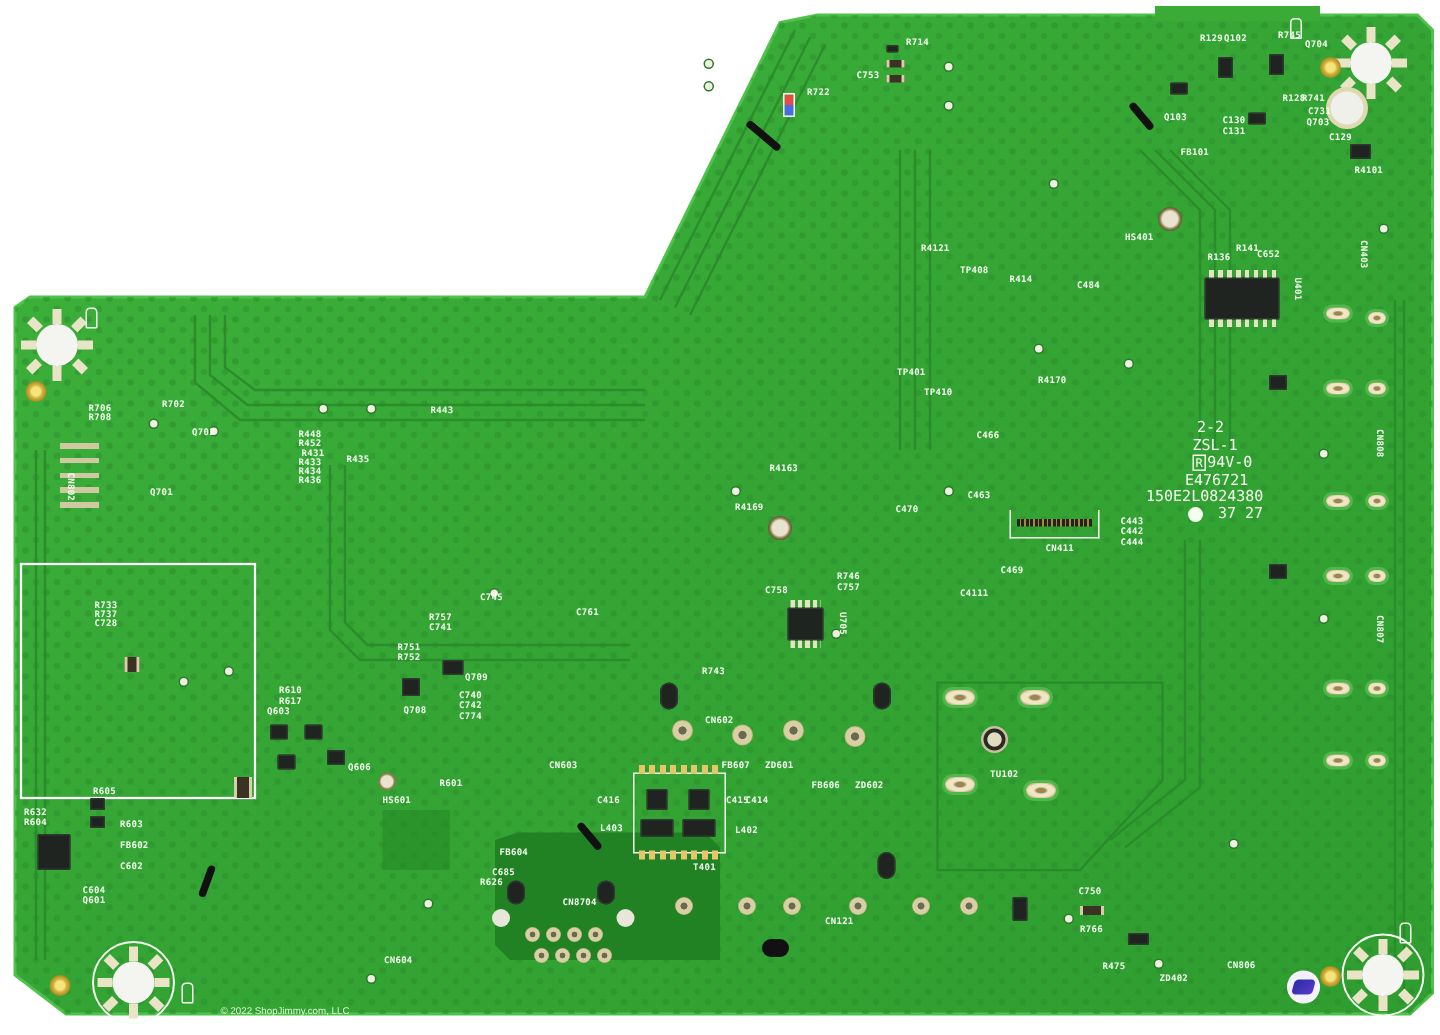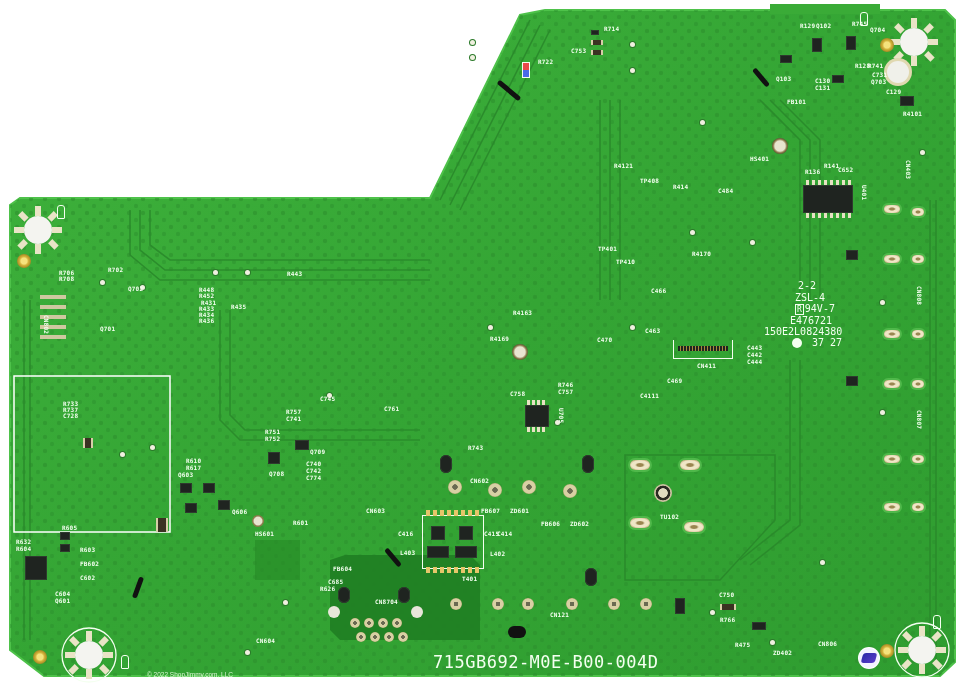--- a/index.html
+++ b/index.html
@@ -268,28 +268,27 @@
   <div class="via" style="left:120px;top:452px"></div>
   <div class="via" style="left:100px;top:280px"></div>
   <div class="via" style="left:140px;top:285px"></div>
   <div class="via" style="left:213px;top:270px"></div>
   <div class="via" style="left:245px;top:270px"></div>
   <div class="via" style="left:920px;top:150px"></div>
   <div class="via" style="left:880px;top:410px"></div>
   <div class="via" style="left:880px;top:300px"></div>
 
   <div class="big mark" style="left:798px;top:280px">2-2</div>
-  <div class="big mark" style="left:795px;top:292px">ZSL-4</div>
-  <div class="big mark" style="left:795px;top:303px"><span style="font-size:8px;border:1px solid #f4fff0;padding:0 1px;margin-right:1px">R</span><span>94V-7</span></div>
+  <div class="big mark" style="left:795px;top:292px">ZSL-1</div>
+  <div class="big mark" style="left:795px;top:303px"><span style="font-size:8px;border:1px solid #f4fff0;padding:0 1px;margin-right:1px">R</span><span>94V-0</span></div>
   <div class="big mark" style="left:790px;top:315px">E476721</div>
   <div class="big mark" style="left:764px;top:326px;font-size:10px">150E2L0824380</div>
   <div style="position:absolute;left:792px;top:338px;width:10px;height:10px;border-radius:50%;background:#f4fff0"></div>
   <div class="big mark" style="left:812px;top:337px">37 27</div>
 
-  <div class="big pn" style="left:433px;top:652px">715GB692-M0E-B00-004D</div>
 
   <div class="copy" style="left:147px;top:671px">© 2022 ShopJimmy.com, LLC</div>
 
   <div class="silk" style="left:604px;top:25px">R714</div>
   <div class="silk" style="left:571px;top:47px">C753</div>
   <div class="silk" style="left:538px;top:58px">R722</div>
   <div class="silk" style="left:800px;top:22px">R129</div>
   <div class="silk" style="left:816px;top:22px">Q102</div>
   <div class="silk" style="left:852px;top:20px">R745</div>
   <div class="silk" style="left:870px;top:26px">Q704</div>

